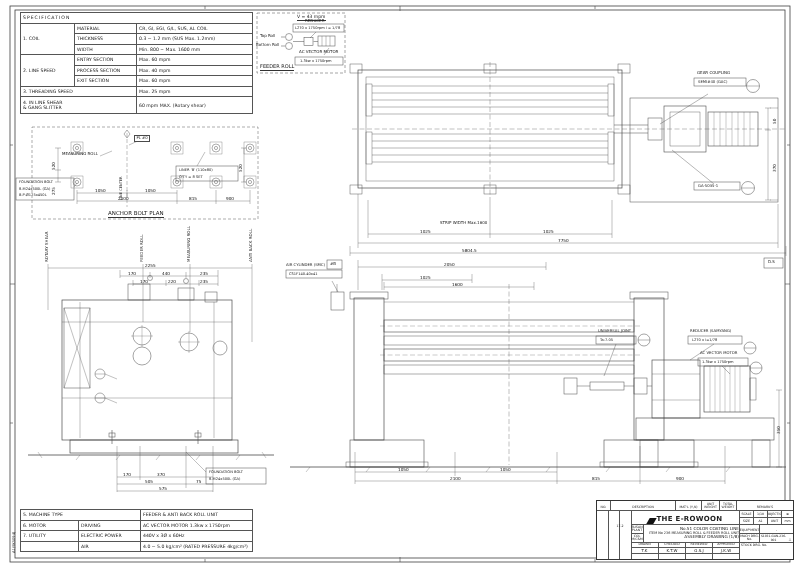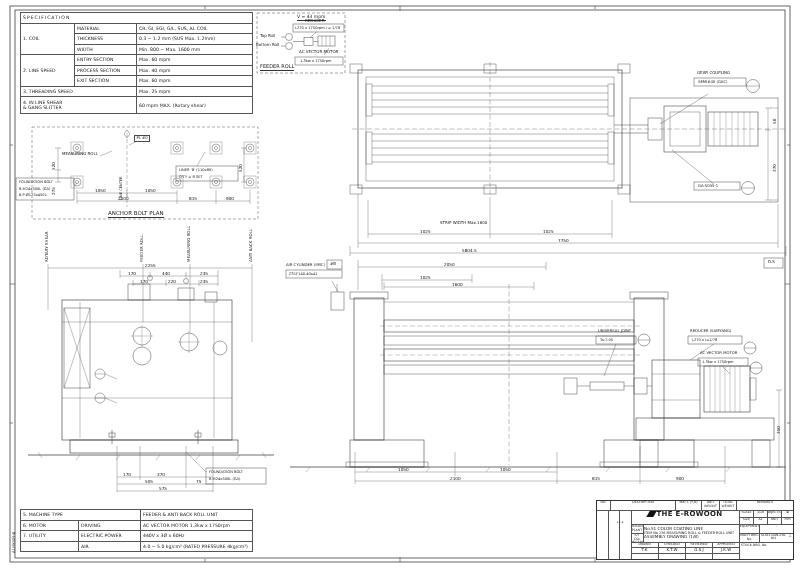--- a/index.html
+++ b/index.html
@@ -14,21 +14,21 @@
   .pre{white-space:pre-line;}
   .dim{font-size:4.2px;color:#111;}
   table.dtable{position:absolute;border-collapse:collapse;background:#fff;table-layout:fixed;}
   table.dtable td,table.dtable th{border:0.6px solid #555;padding:0 2px;height:9.5px;
       font-size:4.6px;font-weight:normal;color:#1a1a1a;overflow:hidden;text-align:left;}
   th.ttl{text-align:center;font-size:6px;height:11px;letter-spacing:1px;}
   
   #tb{position:absolute;left:596px;top:500px;width:196px;height:58px;border:0.9px solid #333;
       background:#fff;}
   #tb .c{position:absolute;box-sizing:border-box;font-size:3.2px;line-height:1.1;
-      display:flex;align-items:flex-start;justify-content:center;text-align:center;overflow:hidden;}
+      display:flex;align-items:flex-end;justify-content:center;text-align:center;overflow:hidden;}
   #tb .bl{border-left:0.5px solid #555;} #tb .bb{border-bottom:0.5px solid #555;}
   .logomark{display:inline-block;width:7px;height:6px;background:#111;
       transform:skewX(-30deg);margin-right:2px;}
   .company{font-size:7px;font-weight:bold;letter-spacing:0.3px;}
 </style>
 </head>
 <body>
 
 <div id="sheet">
 

